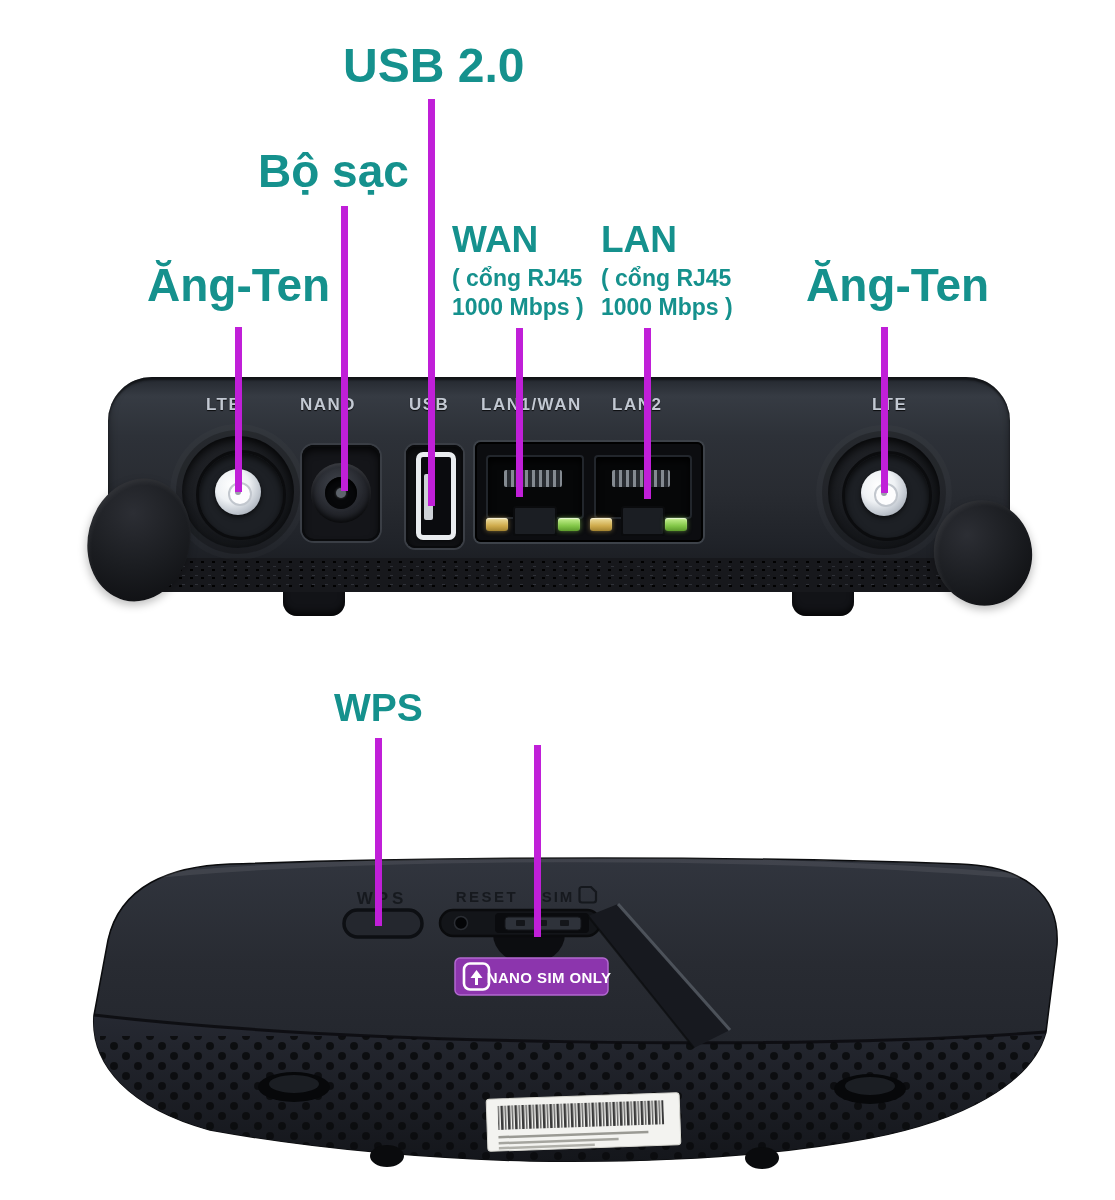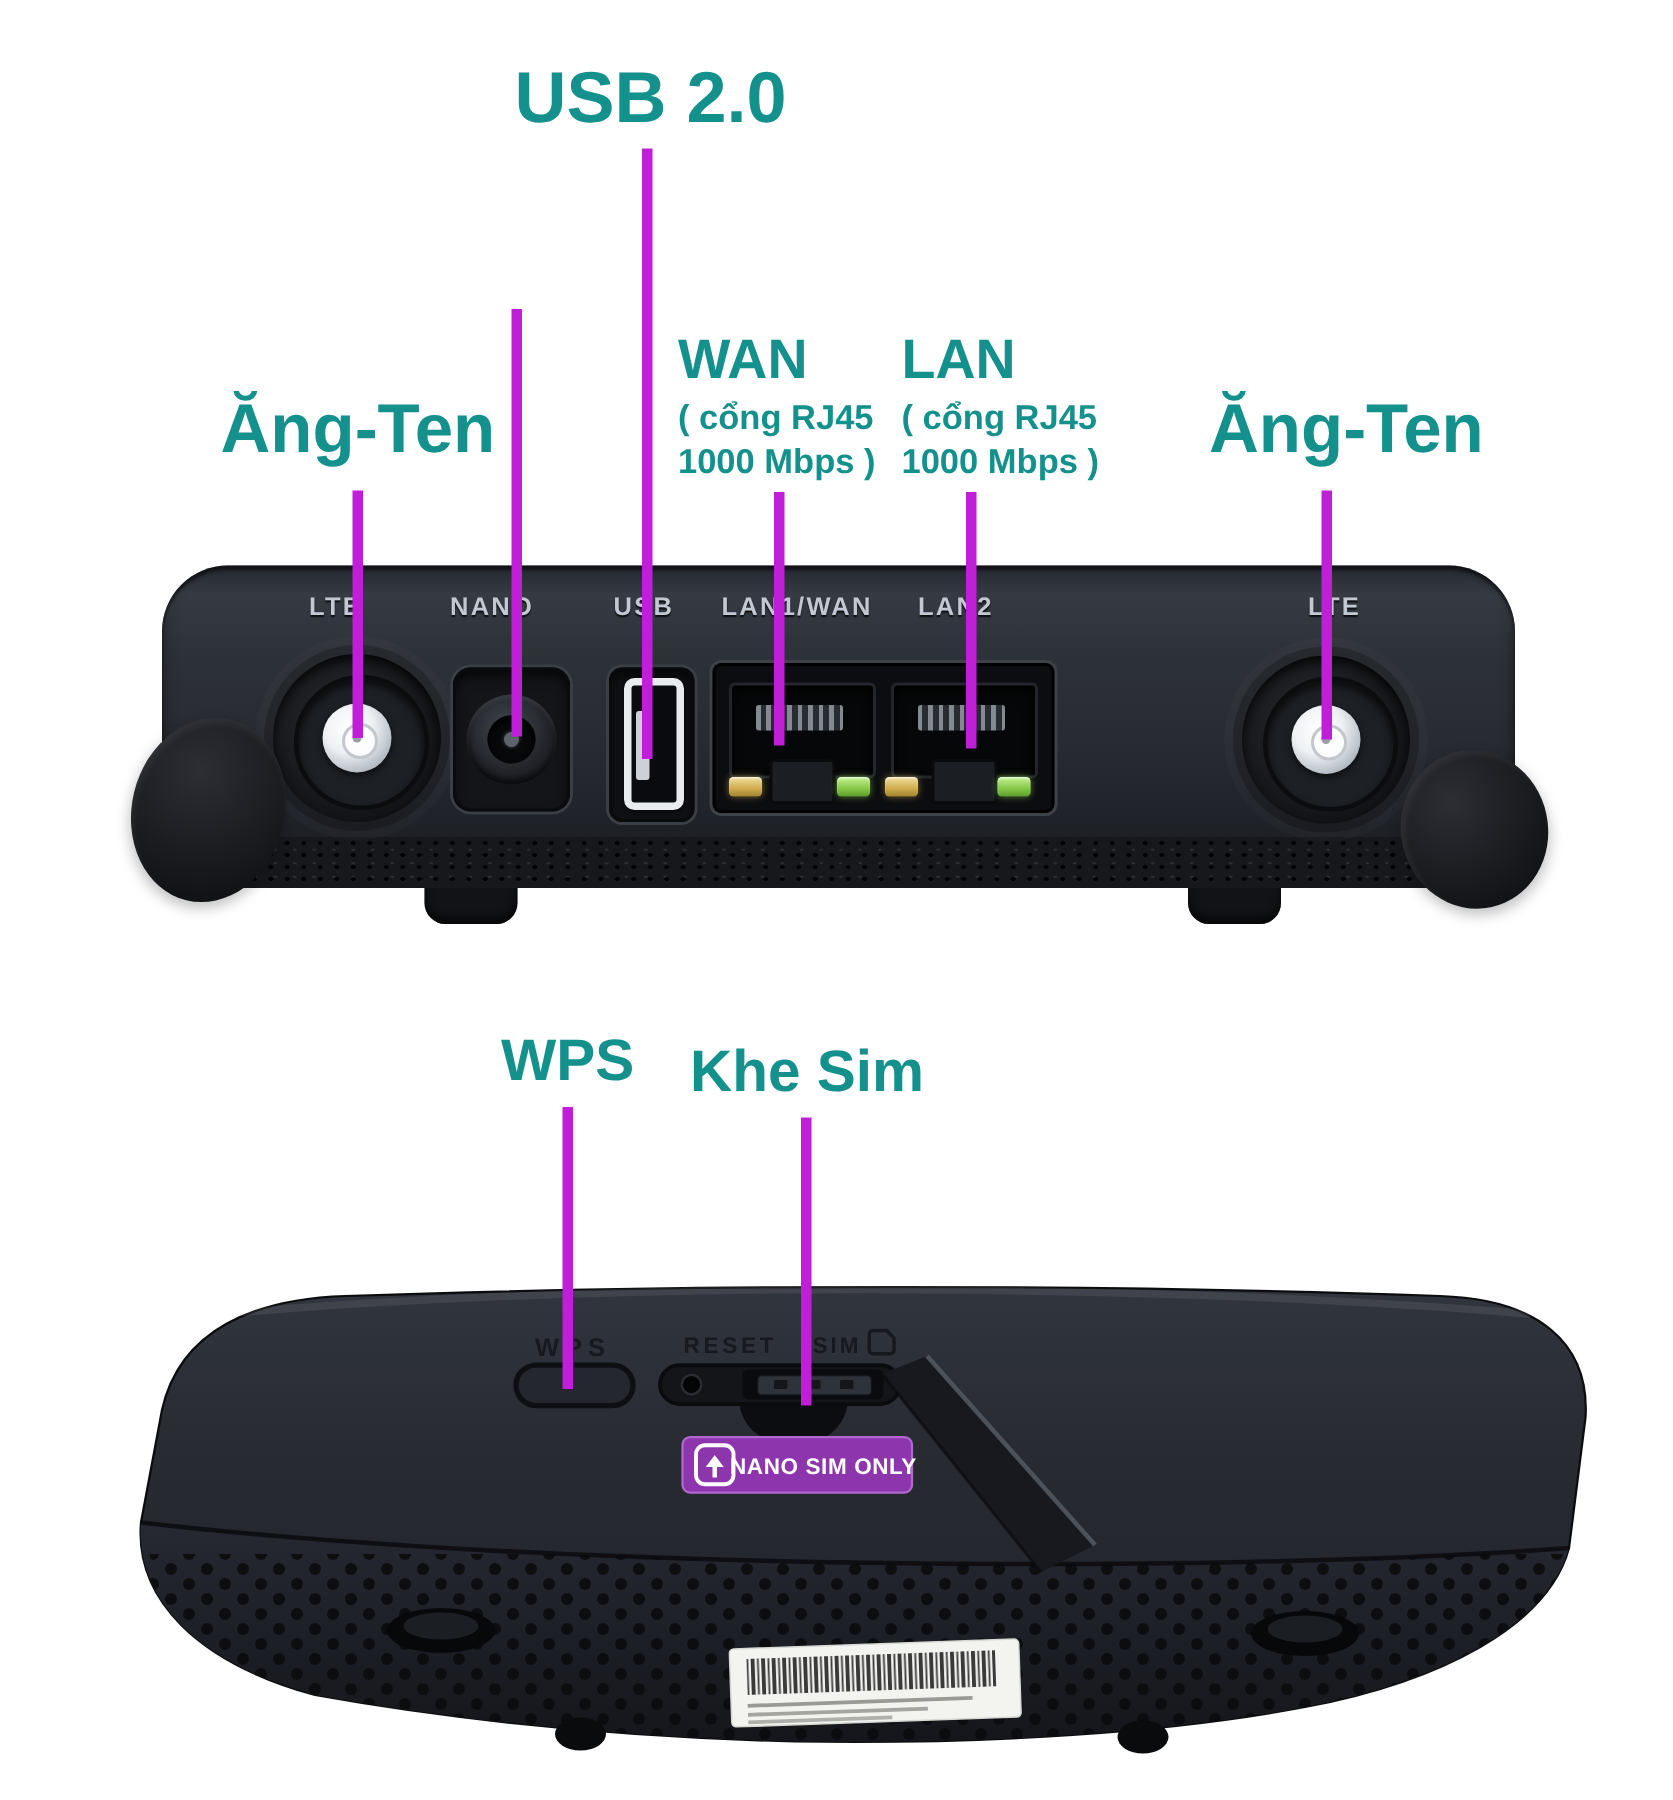--- a/index.html
+++ b/index.html
@@ -79,42 +79,42 @@
   #bottom-svg text{font-family:"Liberation Sans","DejaVu Sans",sans-serif;}
 </style>
 </head>
 <body>
 
 <div id="canvas">
 
   <div class="callout" style="left:343px;top:42px;font-size:48px;">
     <span class="main">USB 2.0</span>
   </div>
+  <div class="callout" style="left:258px;top:148px;font-size:46px;">
+    <span class="main">Bộ sạc</span>
+  </div>
   <div class="callout" style="left:147px;top:262px;font-size:46px;">
     <span class="main">Ăng-Ten</span>
   </div>
   <div class="callout" style="left:452px;top:221px;font-size:37px;">
     <span class="main">WAN</span>
     <span class="sub" style="margin-top:6px;">( cổng RJ45</span>
     <span class="sub">1000 Mbps )</span>
   </div>
   <div class="callout" style="left:601px;top:221px;font-size:37px;">
     <span class="main">LAN</span>
     <span class="sub" style="margin-top:6px;">( cổng RJ45</span>
     <span class="sub">1000 Mbps )</span>
   </div>
   <div class="callout" style="left:806px;top:262px;font-size:46px;">
     <span class="main">Ăng-Ten</span>
   </div>
 
   <div class="callout" style="left:334px;top:688px;font-size:39px;">
     <span class="main">WPS</span>
-  </div>
-  <div class="callout" style="left:460px;top:695px;font-size:39px;">
-    <span class="main">Khe Sim</span>
   </div>
 
   <div class="pointer" style="left:235px;top:327px;height:165px;"></div>
   <div class="pointer" style="left:341px;top:206px;height:285px;"></div>
   <div class="pointer" style="left:428px;top:99px;height:407px;"></div>
   <div class="pointer" style="left:516px;top:328px;height:169px;"></div>
   <div class="pointer" style="left:644px;top:328px;height:171px;"></div>
   <div class="pointer" style="left:881px;top:327px;height:166px;"></div>
   <div class="pointer" style="left:375px;top:738px;height:188px;"></div>
   <div class="pointer" style="left:534px;top:745px;height:192px;"></div>

